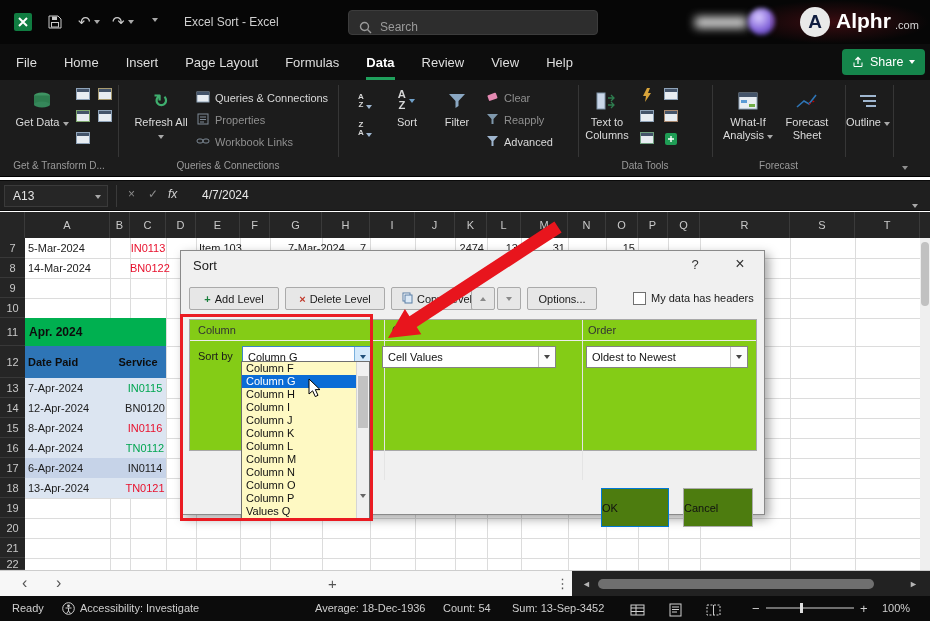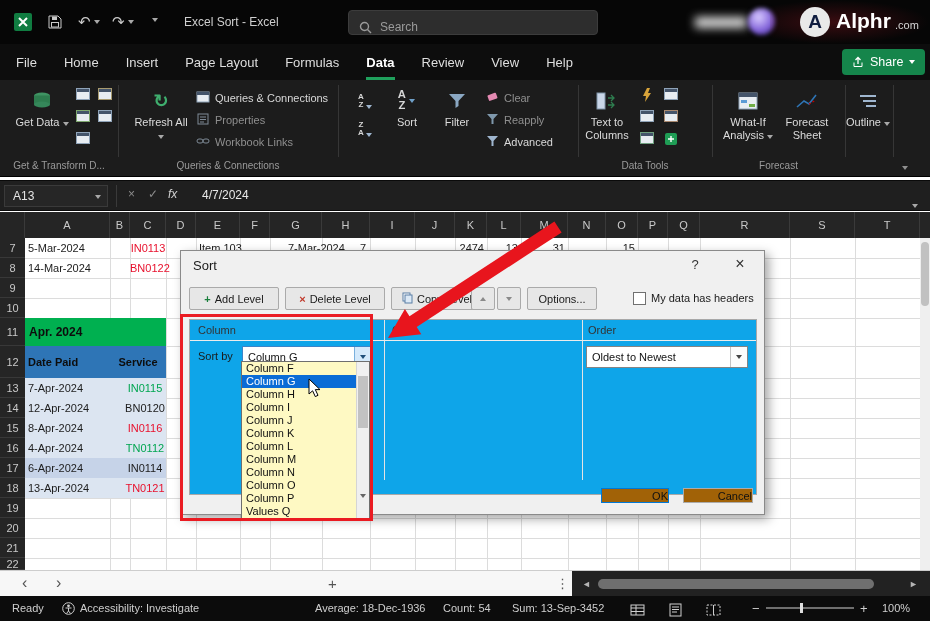--- a/index.html
+++ b/index.html
@@ -43,21 +43,21 @@
 .num{text-align:right}
 
 .dialog{left:180px;top:250px;width:585px;height:265px;background:#f0f0f0;border:1px solid #8a8a8a;box-shadow:4px 4px 10px rgba(0,0,0,.35);z-index:30}
 .dbtn{position:absolute;top:36px;height:23px;background:#e7e7e7;border:1px solid #aaa;border-radius:2px;font-size:11px;color:#1a1a1a;display:flex;align-items:center;justify-content:center;gap:4px}
 .combo{position:absolute;top:26px;height:22px;background:#fff;border:1px solid #848484;font-size:11px;color:#111;line-height:20px;padding-left:5px}
 .combo .arr{position:absolute;right:0;top:0;width:17px;height:100%;background:#fcfcfc;border-left:1px solid #c4c4c4;display:flex;align-items:center;justify-content:center}
 .tri-d{width:0;height:0;border-left:3.5px solid transparent;border-right:3.5px solid transparent;border-top:4.5px solid #444}
 .tri-u{width:0;height:0;border-left:3.5px solid transparent;border-right:3.5px solid transparent;border-bottom:4.5px solid #8a8a8a}
 .dd-item{height:13px;line-height:13px;font-size:11px;padding-left:4px;color:#111;white-space:nowrap}
 .dd-item.sel{background:#0a6cd6;color:#fff}
-.okbtn{position:absolute;top:237px;height:15px;background:#a16207;font-size:11px;color:#111;display:flex;align-items:center;justify-content:flex-end}
+.okbtn{position:absolute;top:237px;height:39px;background:#4d7c0f;font-size:11px;color:#111;display:flex;align-items:center;justify-content:flex-start}
 
 .tabbar{left:0;top:570px;width:930px;height:26px;background:#f7f7f7;border-top:1px solid #cdcdcd}
 .tab{height:25px;line-height:25px;padding:0 14px;font-size:12px;color:#3a3a3a;border-right:1px solid #dadada;background:#f0f0f0}
 .tab.active{background:#fff;color:#111;font-weight:bold;border-bottom:3px solid #15803d;line-height:21px}
 .statusbar{left:0;top:596px;width:930px;height:25px;background:#0c0c0c;color:#cfcfcf;font-size:11px}
 .sb{position:absolute;top:0;height:35px;line-height:25px;white-space:nowrap}
 </style>
 </head>
 <body>
 
@@ -429,32 +429,38 @@
       </div>
     <div class="dbtn" style="left:316px;width:24px">
         <span class="tri-d" style="border-top-color:#8a8a8a"></span>
       </div>
     <div class="dbtn" style="left:346px;width:70px">
         <span>Options...</span>
       </div>
     <div class="ab" style="left:452px;top:41px;width:13px;height:13px;background:#fff;border:1px solid #707070"></div>
     <div class="ab" style="left:470px;top:41px;font-size:11px;color:#1a1a1a">My data has headers</div>
 
-    <div class="ab" style="left:8px;top:68px;width:568px;height:176px;background:#0ea5e9;border:1px solid #a8a8a8">
+    <div class="ab" style="left:8px;top:68px;width:568px;height:132px;background:#84cc16;border:1px solid #a8a8a8">
       <div class="ab" style="left:194px;top:0;width:1px;height:160px;background:#e4e4e4"></div>
       <div class="ab" style="left:392px;top:0;width:1px;height:160px;background:#e4e4e4"></div>
       <div class="ab" style="left:0;top:20px;width:566px;height:1px;background:#ececec"></div>
       <div class="ab" style="left:8px;top:4px;font-size:11px;color:#333">Column</div>
       <div class="ab" style="left:202px;top:4px;font-size:11px;color:#333">On</div>
       <div class="ab" style="left:398px;top:4px;font-size:11px;color:#333">Order</div>
       <div class="ab" style="left:8px;top:30px;font-size:11px;color:#1a1a1a">Sort by</div>
       <div class="combo" style="left:52px;width:130px;border-color:#3c85c9">
         <span>Column G</span>
         <span class="arr" style="background:#d4e9fb;border-left-color:#7ab0dd">
             <span class="tri-d" style="border-top-color:#1f4e79"></span>
+          </span>
+      </div>
+      <div class="combo" style="left:192px;width:174px">
+        <span>Cell Values</span>
+        <span class="arr">
+            <span class="tri-d"></span>
           </span>
       </div>
       <div class="combo" style="left:396px;width:162px">
         <span>Oldest to Newest</span>
         <span class="arr">
             <span class="tri-d"></span>
           </span>
       </div>
     </div>
 

